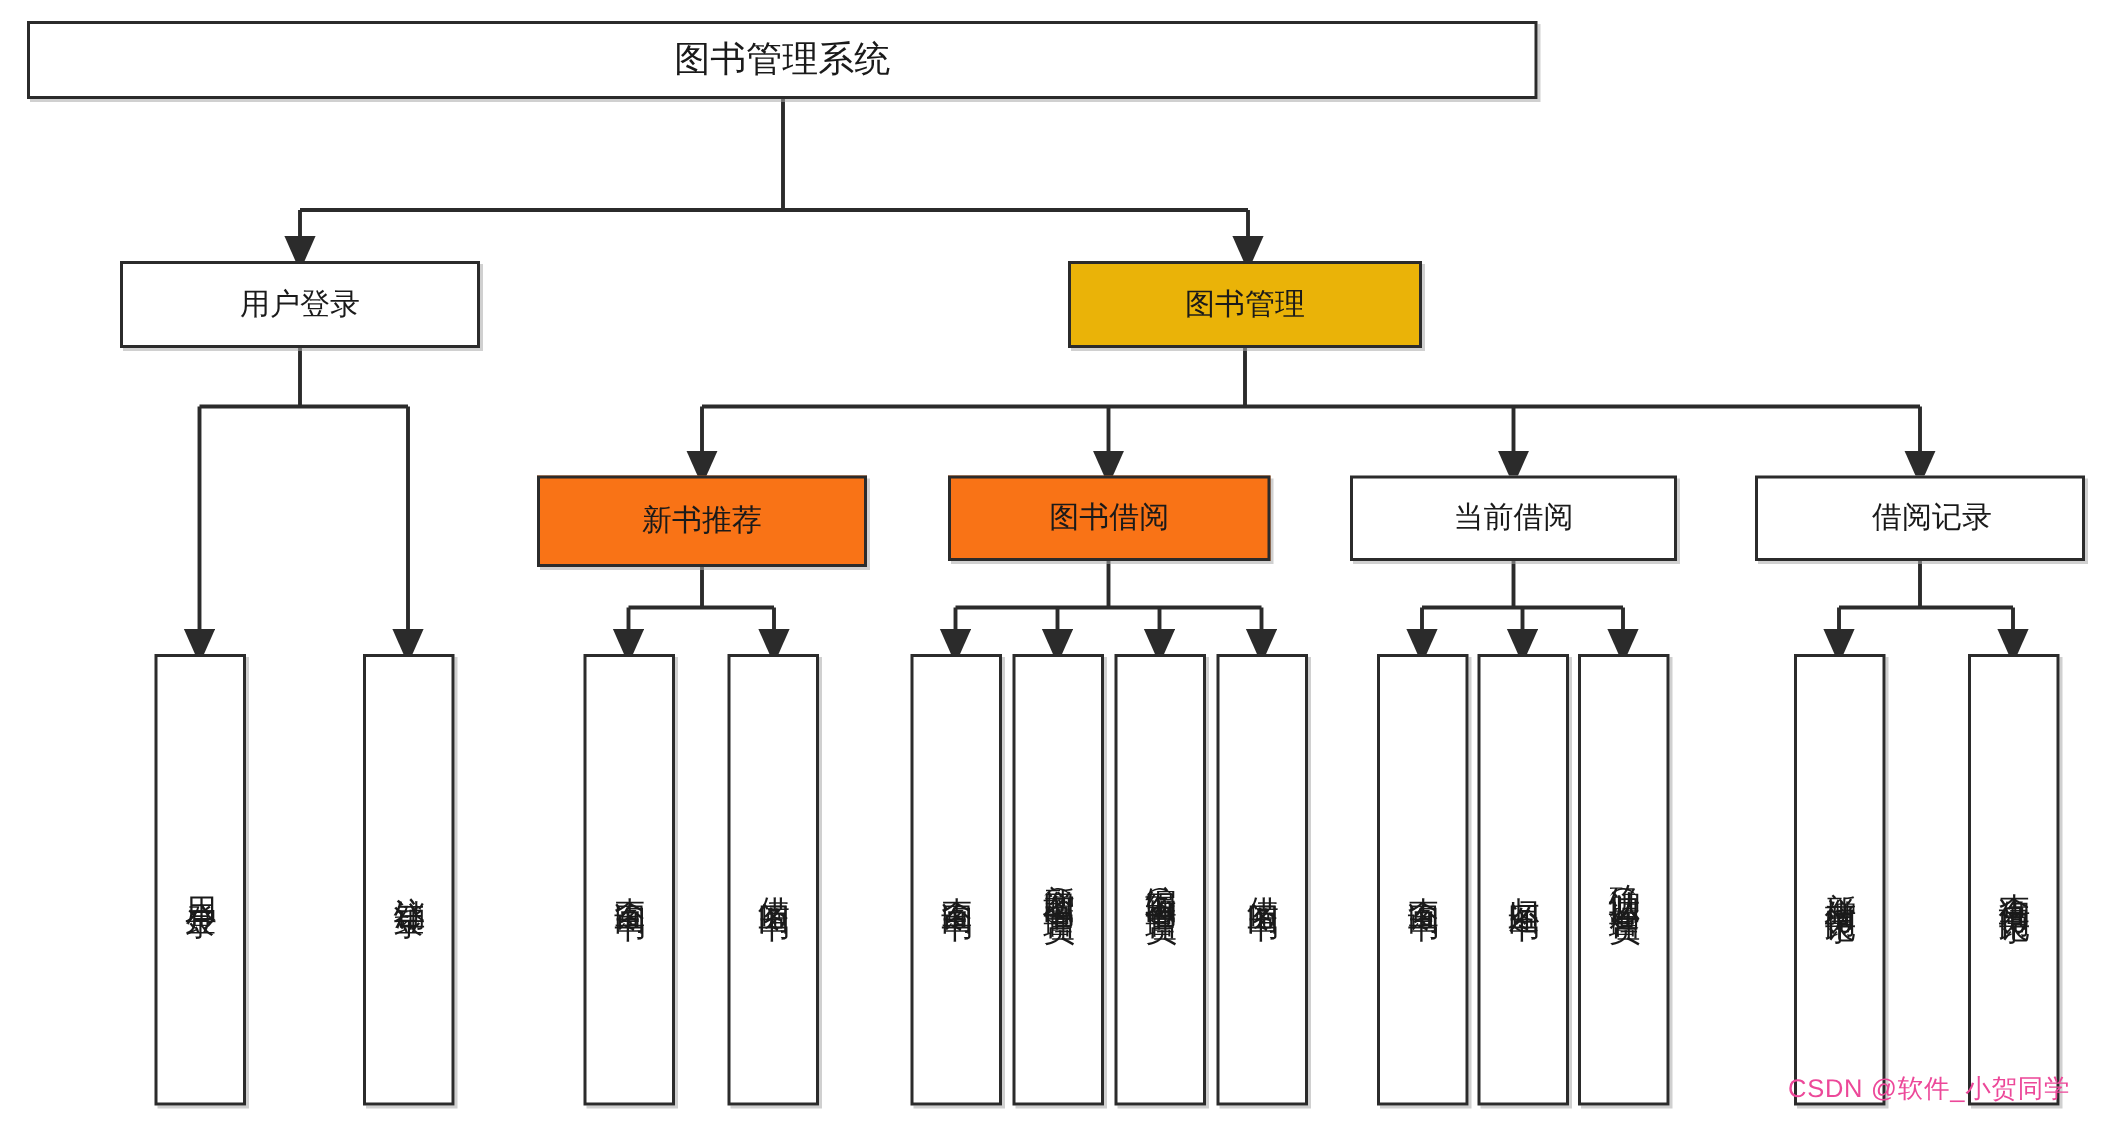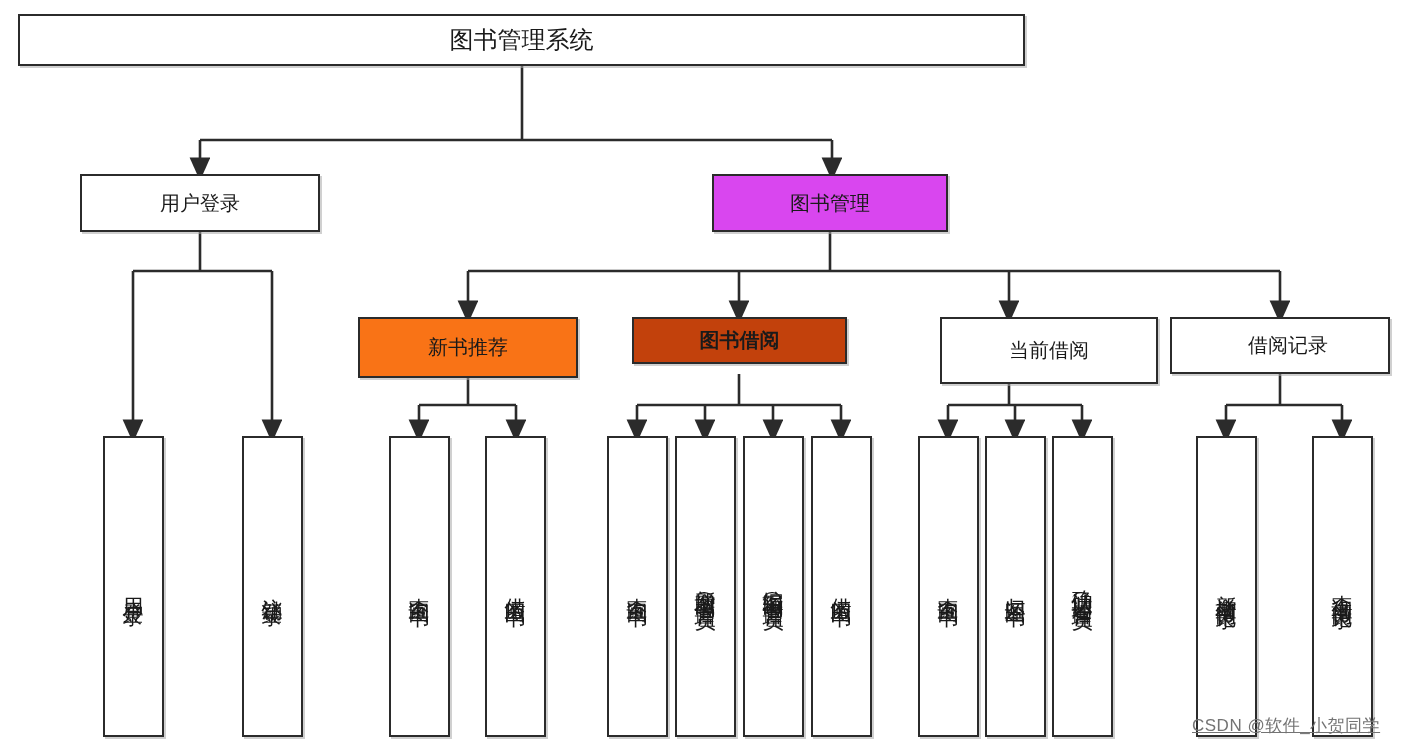--- a/index.html
+++ b/index.html
@@ -121,31 +121,31 @@
     </g>
   </svg>
 
   <div class="node root" style="left: 18px; top: 14px; width: 1007px; height: 52px; border-color: rgb(43, 43, 43); background: rgb(255, 255, 255); color: rgb(26, 26, 26);">
     <span class="node-label">图书管理系统</span>
   </div>
 
   <div class="node h-node" style="left: 80px; top: 174px; width: 240px; height: 58px; border-color: rgb(43, 43, 43); background: rgb(255, 255, 255); color: rgb(26, 26, 26);">
     <span class="node-label">用户登录</span>
   </div>
-  <div class="node h-node" style="left: 712px; top: 174px; width: 236px; height: 58px; border-color: rgb(43, 43, 43); background: #d946ef; color: rgb(26, 26, 26);">
+  <div class="node h-node" style="left: 712px; top: 174px; width: 236px; height: 58px; border-color: rgb(43, 43, 43); background: #eab308; color: rgb(26, 26, 26);">
     <span class="node-label">图书管理</span>
   </div>
 
   <div class="node h-node" style="left: 358px; top: 317px; width: 220px; height: 61px; border-color: rgb(43, 43, 43); background: #f97316; color: rgb(26, 26, 26);">
     <span class="node-label">新书推荐</span>
   </div>
-  <div class="node h-node" style="left: 632px; top: 317px; width: 215px; height: 47px; border-color: rgb(43, 43, 43); background: #c2410c; color: rgb(26, 26, 26); font-weight: bold;">
+  <div class="node h-node" style="left: 632px; top: 317px; width: 215px; height: 57px; border-color: rgb(43, 43, 43); background: #f97316; color: rgb(26, 26, 26);">
     <span class="node-label">图书借阅</span>
   </div>
-  <div class="node h-node" style="left: 940px; top: 317px; width: 218px; height: 67px; border-color: rgb(43, 43, 43); background: rgb(255, 255, 255); color: rgb(26, 26, 26);">
+  <div class="node h-node" style="left: 900px; top: 317px; width: 218px; height: 57px; border-color: rgb(43, 43, 43); background: rgb(255, 255, 255); color: rgb(26, 26, 26);">
     <span class="node-label">当前借阅</span>
   </div>
   <div class="node h-node" style="left: 1170px; top: 317px; width: 220px; height: 57px; border-color: rgb(43, 43, 43); background: rgb(255, 255, 255); color: rgb(26, 26, 26); padding-left: 16px;">
     <span class="node-label">借阅记录</span>
   </div>
 
   <div class="node leaf" style="left: 103px; top: 436px; width: 61px; height: 301px; border-color: rgb(43, 43, 43); background: rgb(255, 255, 255); color: rgb(26, 26, 26);">
     <span class="node-label">用户登录</span>
   </div>
   <div class="node leaf" style="left: 242px; top: 436px; width: 61px; height: 301px; border-color: rgb(43, 43, 43); background: rgb(255, 255, 255); color: rgb(26, 26, 26);">
@@ -178,15 +178,15 @@
   <div class="node leaf" style="left: 1052px; top: 436px; width: 61px; height: 301px; border-color: rgb(43, 43, 43); background: rgb(255, 255, 255); color: rgb(26, 26, 26);">
     <span class="node-label">确认归还（管理员）</span>
   </div>
   <div class="node leaf" style="left: 1196px; top: 436px; width: 61px; height: 301px; border-color: rgb(43, 43, 43); background: rgb(255, 255, 255); color: rgb(26, 26, 26);">
     <span class="node-label">新增借阅记录</span>
   </div>
   <div class="node leaf" style="left: 1312px; top: 436px; width: 61px; height: 301px; border-color: rgb(43, 43, 43); background: rgb(255, 255, 255); color: rgb(26, 26, 26);">
     <span class="node-label">查询借阅记录</span>
   </div>
 
-  <div class="watermark" style="left: 1192px; top: 714px; color: #737373; text-decoration: underline;">CSDN @软件_小贺同学</div>
+  <div class="watermark" style="left: 1192px; top: 714px; color: #ec4899;">CSDN @软件_小贺同学</div>
 
 </div>
 
 </body></html>

